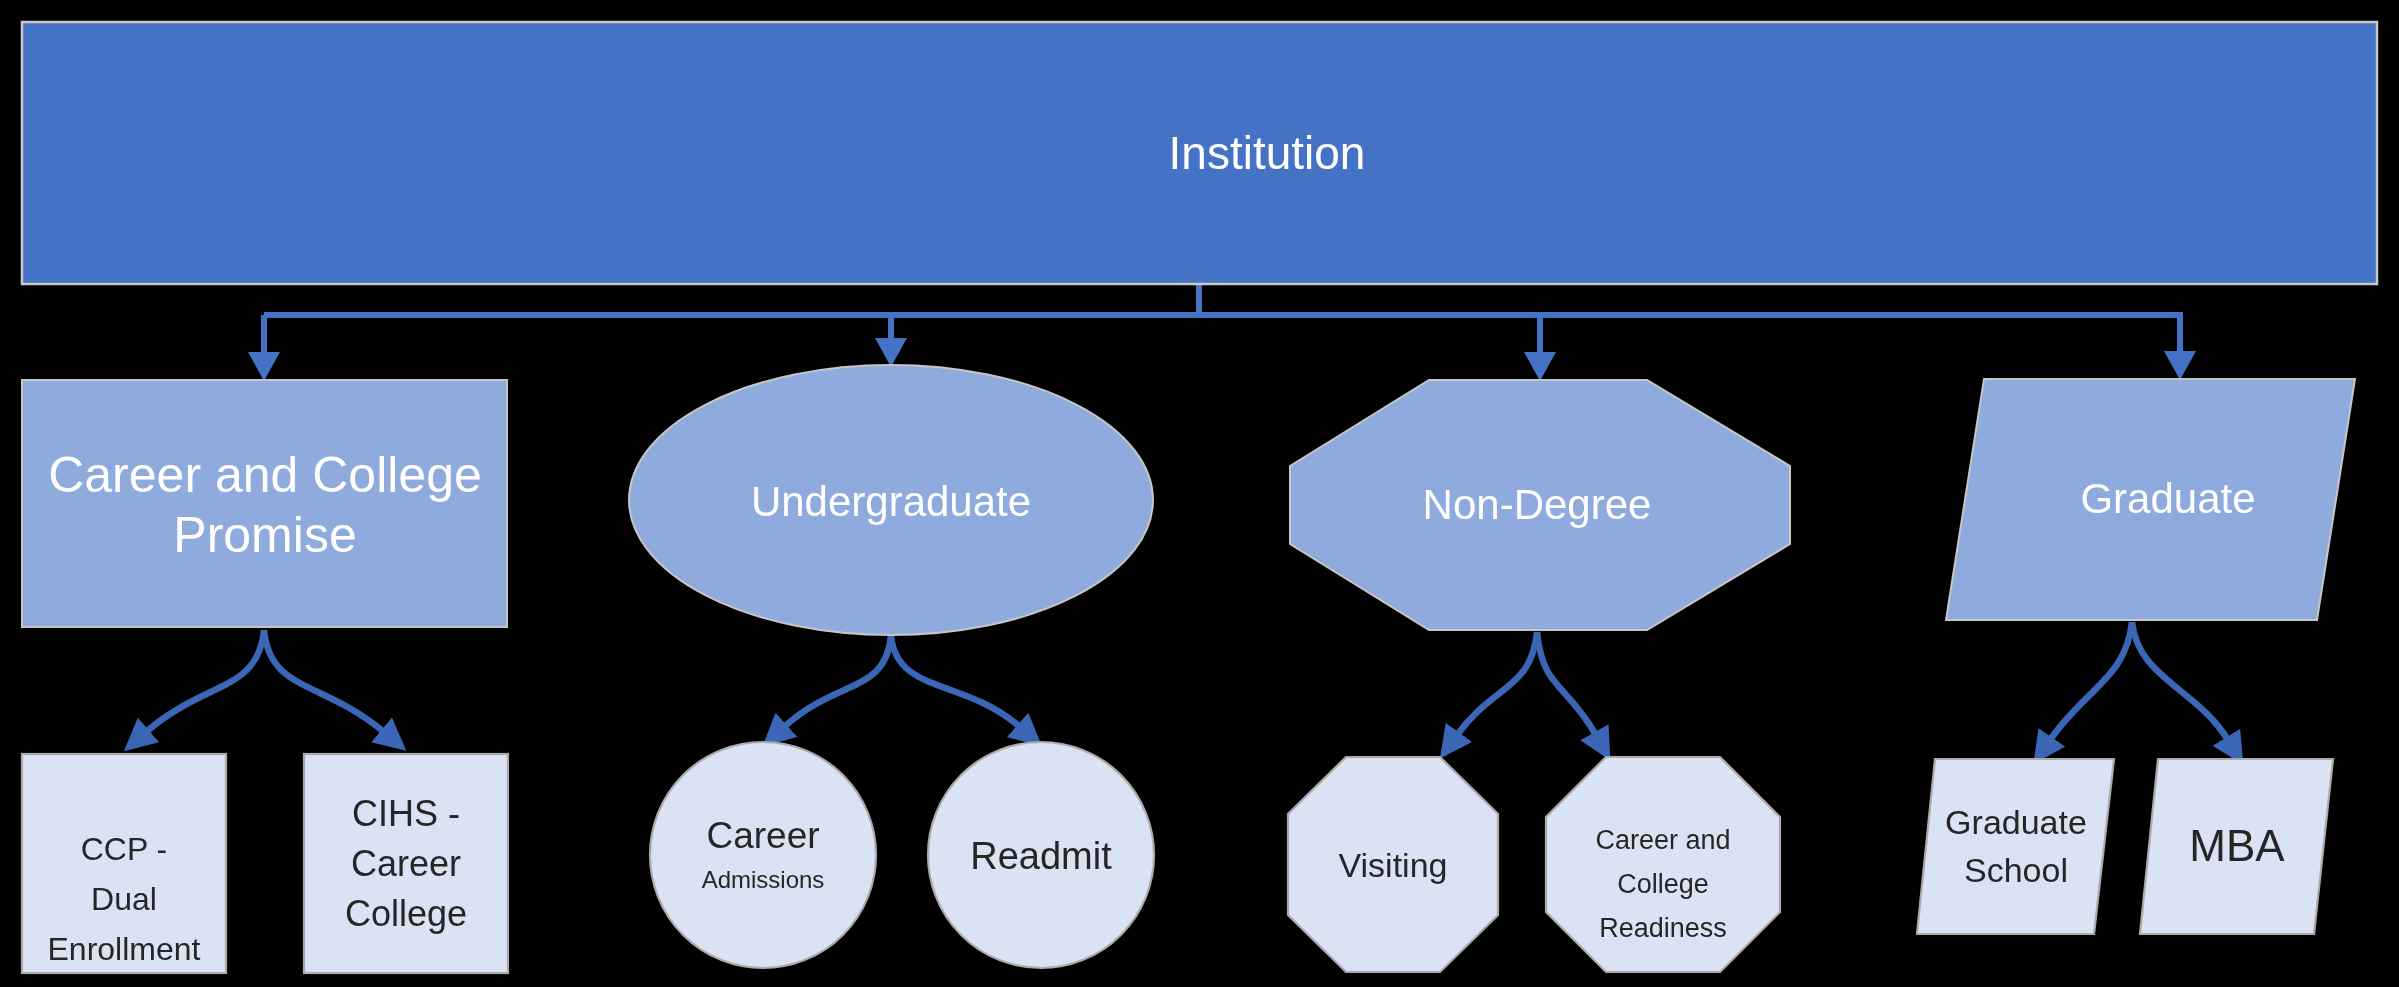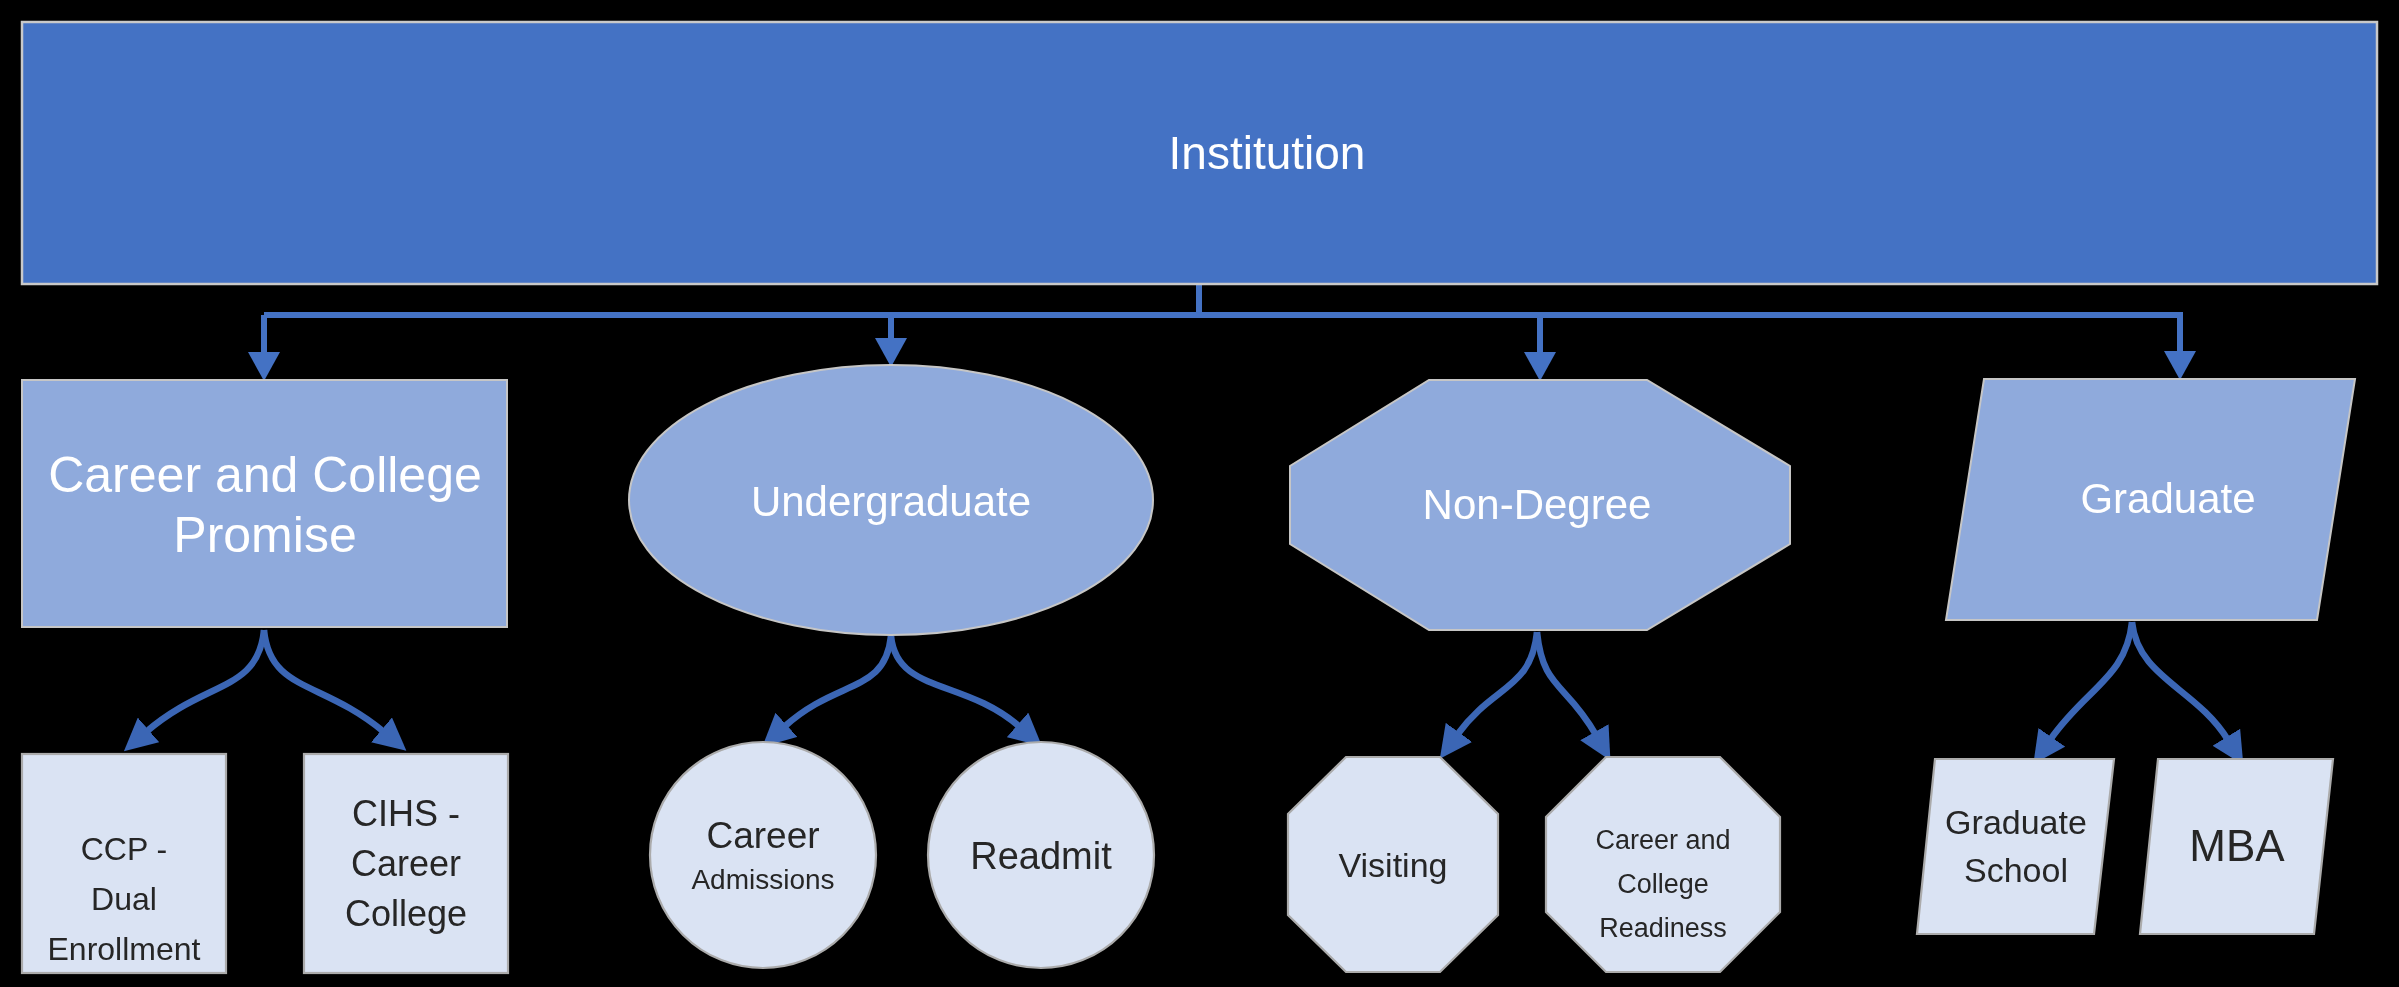--- a/index.html
+++ b/index.html
@@ -37,21 +37,21 @@
   .lbl-under       { left: 891px;  top: 502px; font-size: 42px; }
   .lbl-nondeg      { left: 1537px; top: 505px; font-size: 42px; }
   .lbl-grad        { left: 2168px; top: 499px; font-size: 42px; }
 
   .lbl-ccpdual     { left: 124px;  top: 864px; font-size: 32px; margin-top: 35px; }
   .lbl-ccpdual span{ line-height: 50px; }
   .lbl-cihs        { left: 406px;  top: 864px; font-size: 36px; }
   .lbl-cihs span   { line-height: 50px; }
   .lbl-regular     { left: 763px;  top: 858px; }
   .lbl-regular .line-main { font-size: 37px; line-height: 44px; }
-  .lbl-regular .line-sub  { font-size: 28px; line-height: 44px; }
+  .lbl-regular .line-sub  { font-size: 24px; line-height: 44px; }
   .lbl-readmit     { left: 1041px; top: 856px; font-size: 38px; }
   .lbl-visiting    { left: 1393px; top: 865px; font-size: 34px; }
   .lbl-ccr         { left: 1663px; top: 864px; font-size: 27px; margin-top: 20px; }
   .lbl-ccr span    { line-height: 44px; }
   .lbl-gradschool  { left: 2016px; top: 846px; font-size: 34px; }
   .lbl-gradschool span { line-height: 48px; }
   .lbl-mba         { left: 2237px; top: 846px; font-size: 44px; }
 </style>
 </head>
 <body>

